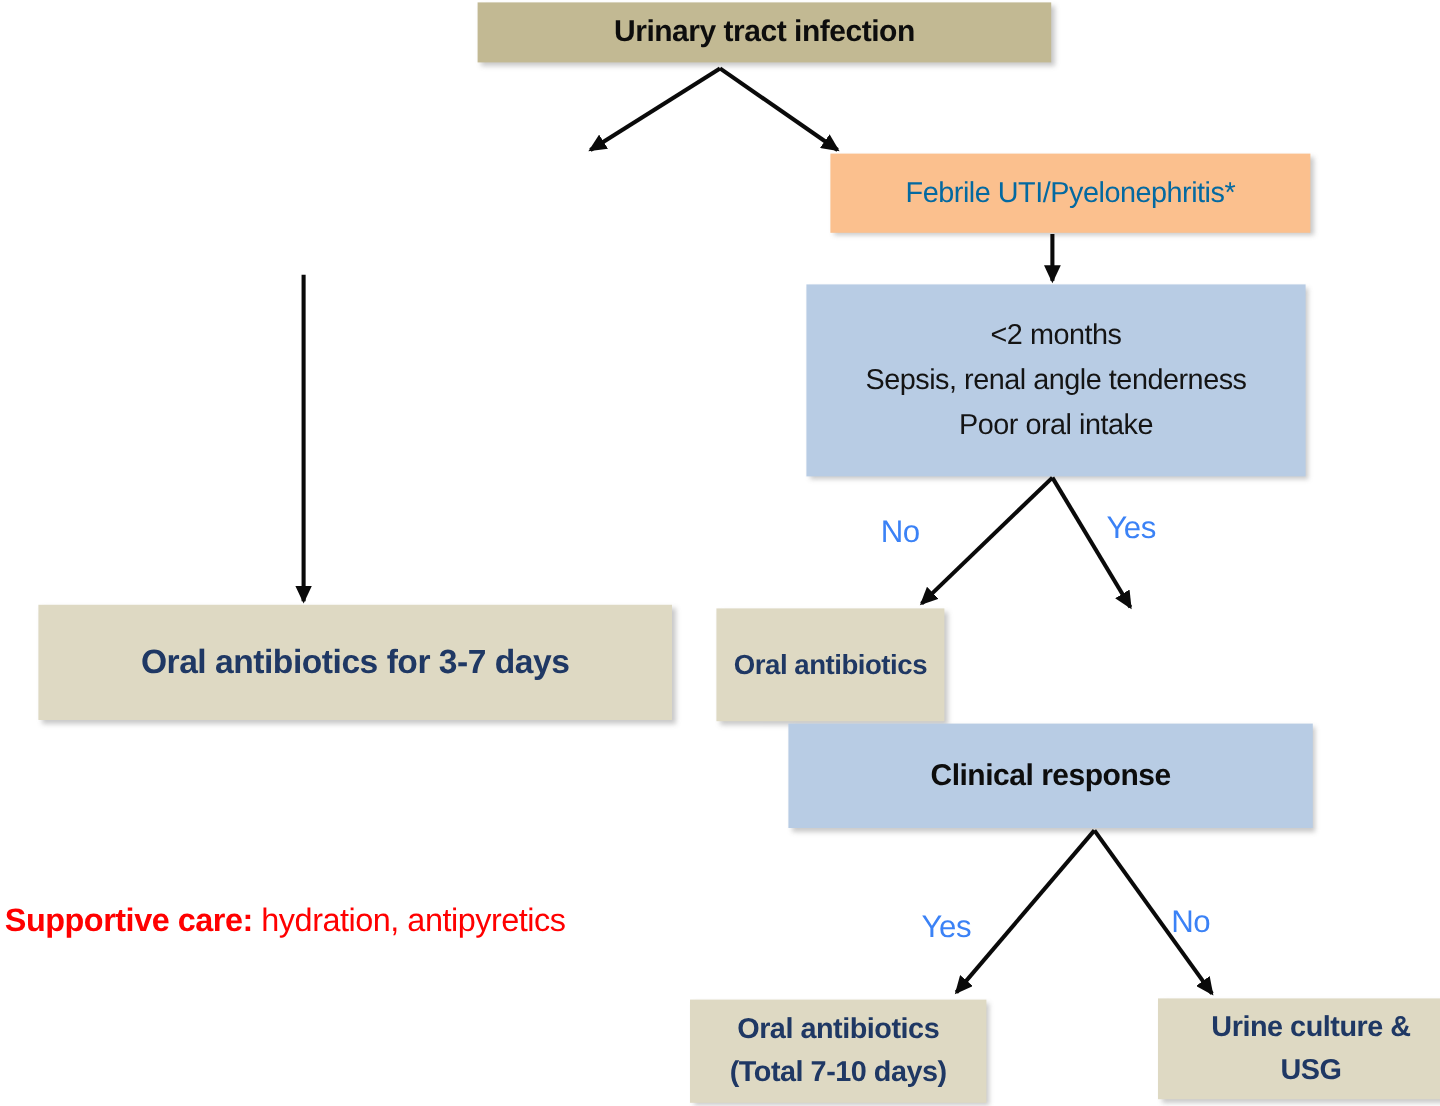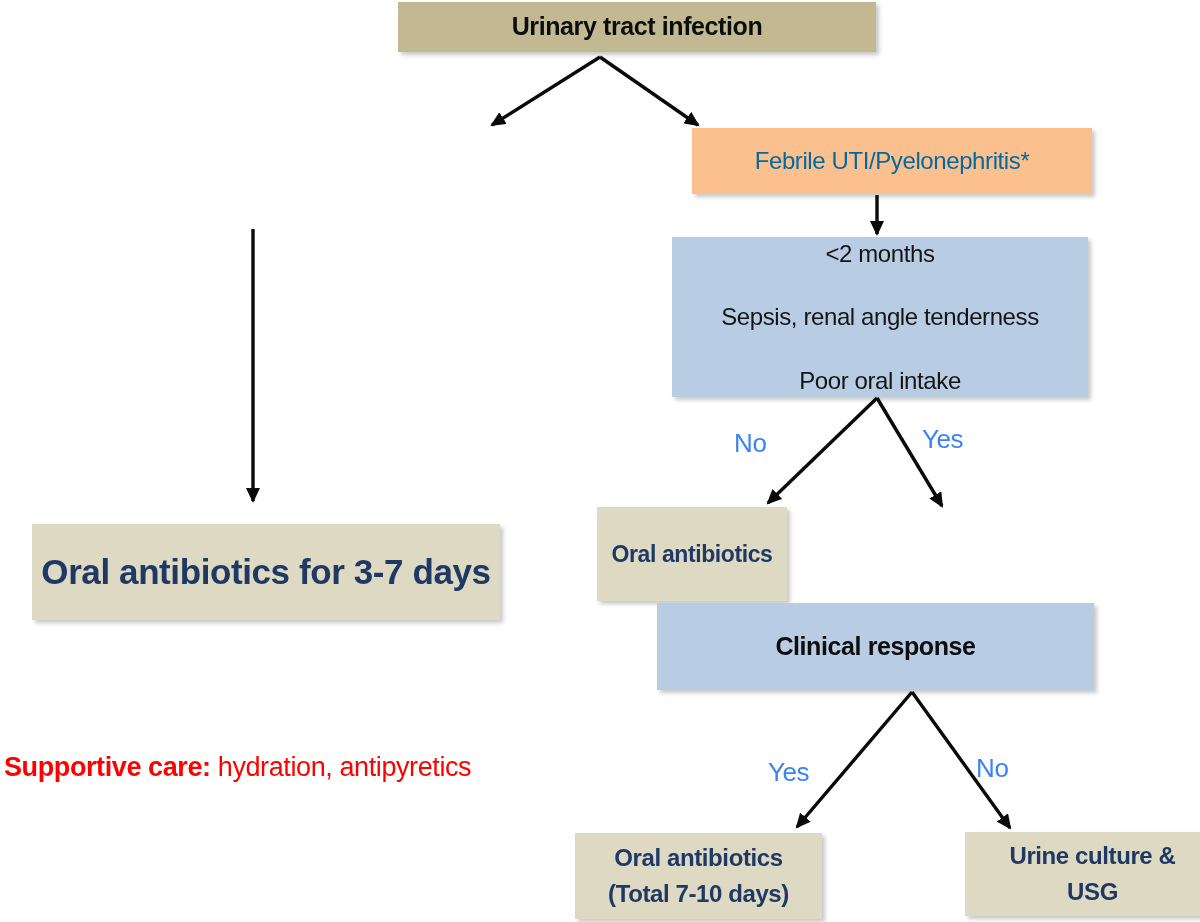--- a/index.html
+++ b/index.html
@@ -54,31 +54,31 @@
     color: #141414; font-size: 24px;
   }
   .node-febrile {
     left: 692px; top: 128px; width: 400px; height: 66px;
     background: var(--orange-box, #fbc08e);
     color: #0369a1; font-size: 24px;
   }
   .node-criteria {
     left: 672px; top: 237px; width: 416px; height: 160px;
     background: var(--blue-box, #b8cce4);
-    color: #141414; font-size: 24px; line-height: 1.55; gap: 26px;
+    color: #141414; font-size: 24px; line-height: 1.55;
   }
   .node-clinical {
     left: 657px; top: 603px; width: 437px; height: 87px;
     background: var(--blue-box, #b8cce4);
     color: #0d0d0d; font-size: 25px; font-weight: bold;
   }
   .node-oral37 {
-    left: 32px; top: 504px; width: 468px; height: 96px;
+    left: 32px; top: 504px; width: 528px; height: 96px;
     background: var(--tan-box, #ded9c3);
-    color: var(--navy-text, #1f3864); font-size: 35px; font-weight: bold; margin-top: 20px;
+    color: var(--navy-text, #1f3864); font-size: 28px; font-weight: bold;
   }
   .node-oralabx {
     left: 597px; top: 507px; width: 190px; height: 94px;
     background: var(--tan-box, #ded9c3);
     color: var(--navy-text, #1f3864); font-size: 23px; font-weight: bold;
   }
   .node-ivabx {
     left: 812px; top: 505px; width: 253px; height: 92px;
     background: var(--tan-box, #ded9c3);
     color: var(--navy-text, #1f3864); font-size: 24px; font-weight: bold;

